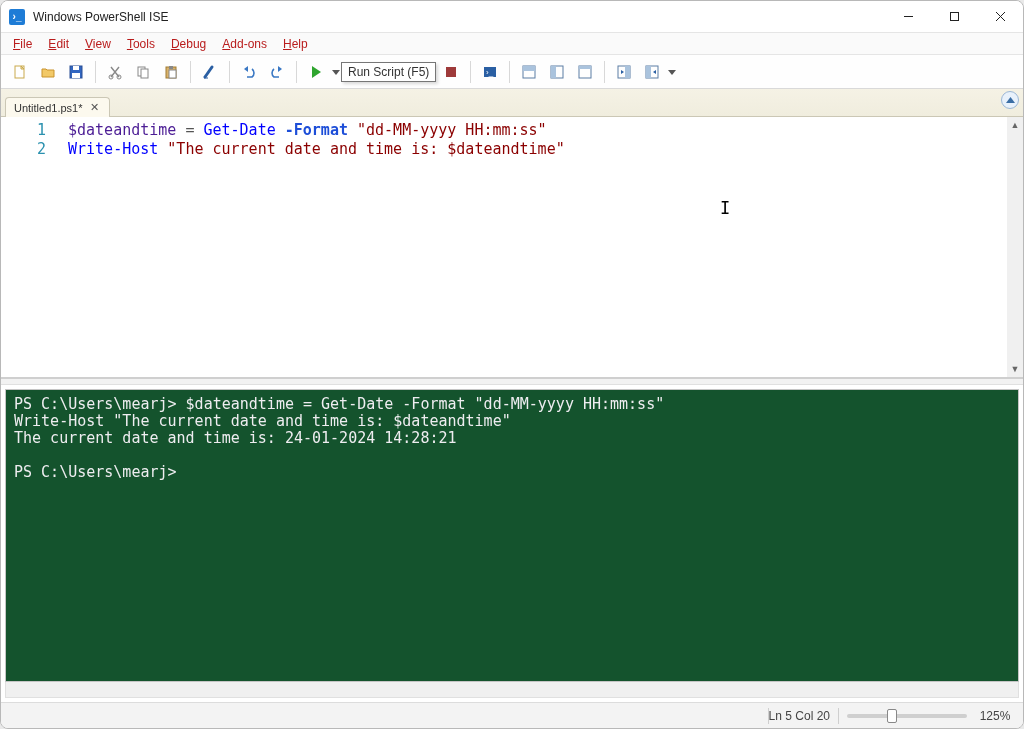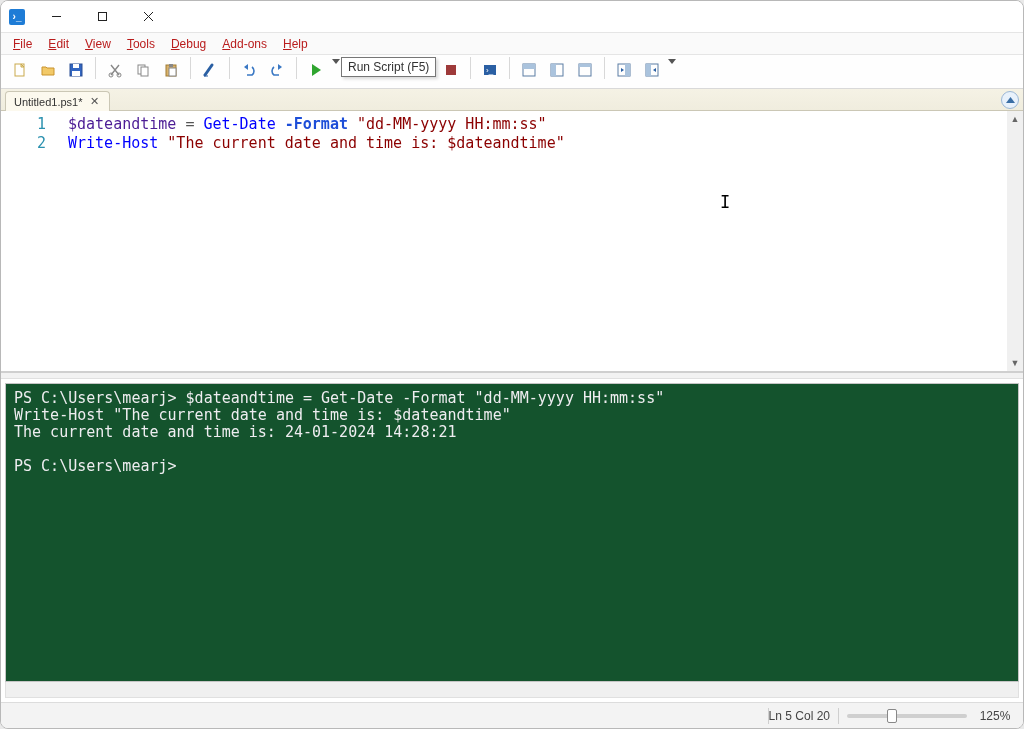--- a/index.html
+++ b/index.html
@@ -34,39 +34,39 @@
     height: 22px; display: flex; align-items: center; padding: 0 4px;
     background: #fafafa; border-bottom: 1px solid #e5e5e5;
   }
   .menubar .menu-item {
     padding: 2px 8px; font-size: 12px; color: #b91c1c;
   }
   .menubar .menu-item .ul { text-decoration: underline; }
 
   
   .toolbar {
-    height: 34px; display: flex; align-items: flex-start; padding: 2px 6px;
+    height: 34px; display: flex; align-items: center; padding: 2px 6px;
     background: #fefefe; border-bottom: 1px solid #d9d9d9; gap: 2px;
   }
   .tbtn {
     width: 26px; height: 26px; display: flex; align-items: center; justify-content: center;
     border-radius: 3px;
   }
   .tbtn svg { width: 16px; height: 16px; }
   .tsep { width: 1px; height: 22px; background: #d8d8d8; margin: 0 4px; }
   .tooltip-box {
     border: 1px solid #767676; background: #fff; font-size: 12px;
     padding: 2px 6px; color: #333; box-shadow: 2px 2px 3px rgba(0,0,0,0.15);
     margin-left: -2px;
   }
   .drop-arrow { width: 10px; display:flex; align-items:center; justify-content:center; }
 
   
   .tabbar {
-    height: 22px; display: flex; align-items: flex-end; padding: 0 4px;
+    height: 28px; display: flex; align-items: flex-end; padding: 0 4px;
     background: linear-gradient(#f5f2e5,#f0edde); border-bottom: 1px solid #cbc7b5;
     position: relative;
   }
   .tab {
     height: 20px; padding: 0 8px; display: flex; align-items: center;
     background: #fcf9ee; border: 1px solid #cbc7b5; border-bottom: none;
     border-radius: 4px 4px 0 0; font-size: 11px; color: #333; gap: 6px;
     position: relative; top: 1px;
   }
   .tab-close { font-size: 11px; color: #555; width: 12px; text-align: center; }
@@ -127,20 +127,21 @@
   }
   .zoom-label { min-width: 40px; text-align: center; }
 </style>
 </head>
 <body>
 
 <div class="window">
 
   <div class="titlebar">
     <div class="app-icon">›_</div>
+    <div class="title-text">Windows PowerShell ISE</div>
     <div class="win-controls">
       <div class="win-btn">
         <svg width="11" height="11" viewBox="0 0 11 11">
             <line x1="1" y1="5.5" x2="10" y2="5.5" stroke="#222" stroke-width="1"></line>
           </svg>
       </div>
       <div class="win-btn">
         <svg width="11" height="11" viewBox="0 0 11 11">
             <rect x="1.5" y="1.5" width="8" height="8" fill="none" stroke="#222" stroke-width="1"></rect>
           </svg>

